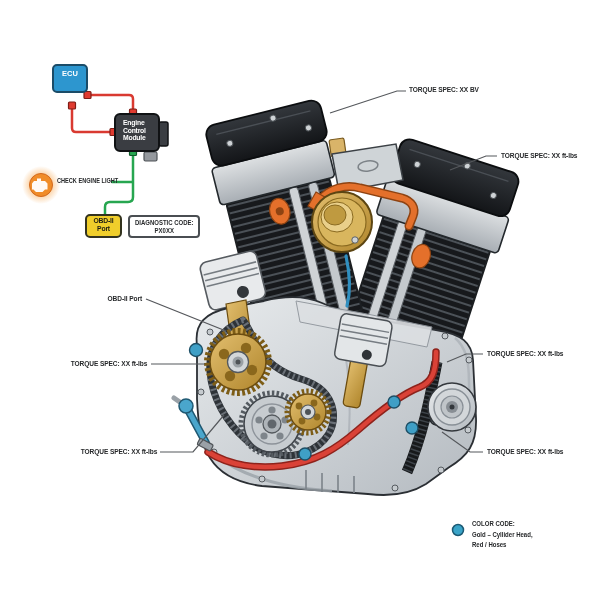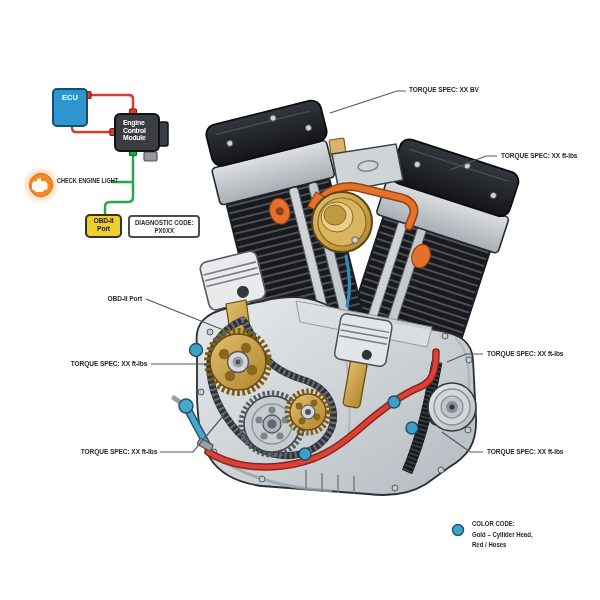--- a/index.html
+++ b/index.html
@@ -12,21 +12,21 @@
 
   
   .lbl{position:absolute;font-weight:700;color:#26282a;white-space:nowrap;line-height:1;}
   .callout{font-size:8px;letter-spacing:-0.1px;transform:scaleX(0.82);}
   .from-left{transform-origin:left center;}
   .from-right{transform-origin:right center;}
 
   
   .box{position:absolute;box-sizing:border-box;font-weight:700;}
   .ecu-box{
-    left:52px;top:88px;width:36px;height:39px;background:#2d96cf;
+    left:52px;top:64px;width:36px;height:29px;background:#2d96cf;
     border:2px solid #1b4c68;border-radius:5px;color:#ffffff;
     font-size:7.5px;text-align:center;padding-top:3px;
   }
   .ecm-box{
     left:114px;top:113px;width:46px;height:39px;background:#3a3d42;
     border:2px solid #101214;border-radius:6px;color:#ffffff;
     font-size:6.8px;line-height:1.12;padding:4px 0 0 7px;letter-spacing:-0.2px;
   }
   .obd-box{
     left:85px;top:214px;width:37px;height:24px;background:#f0ce2b;

